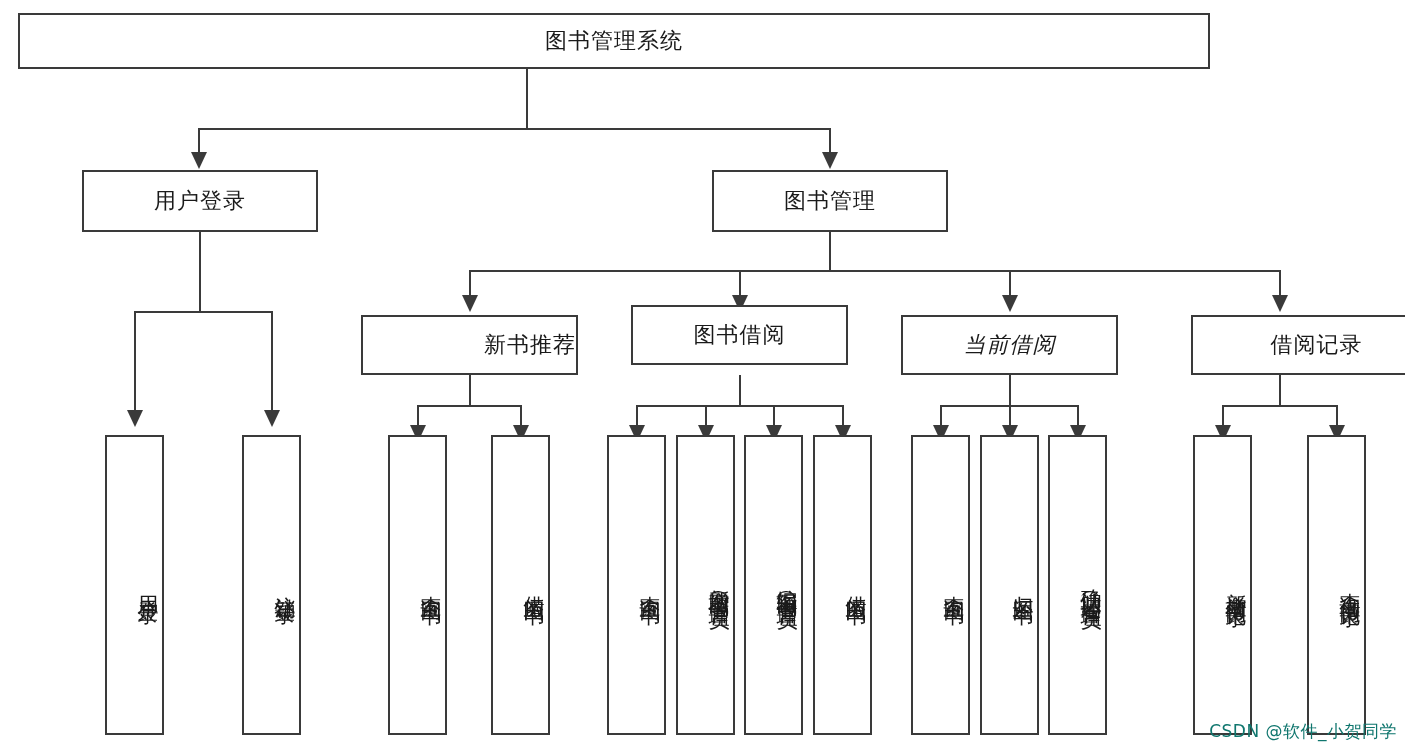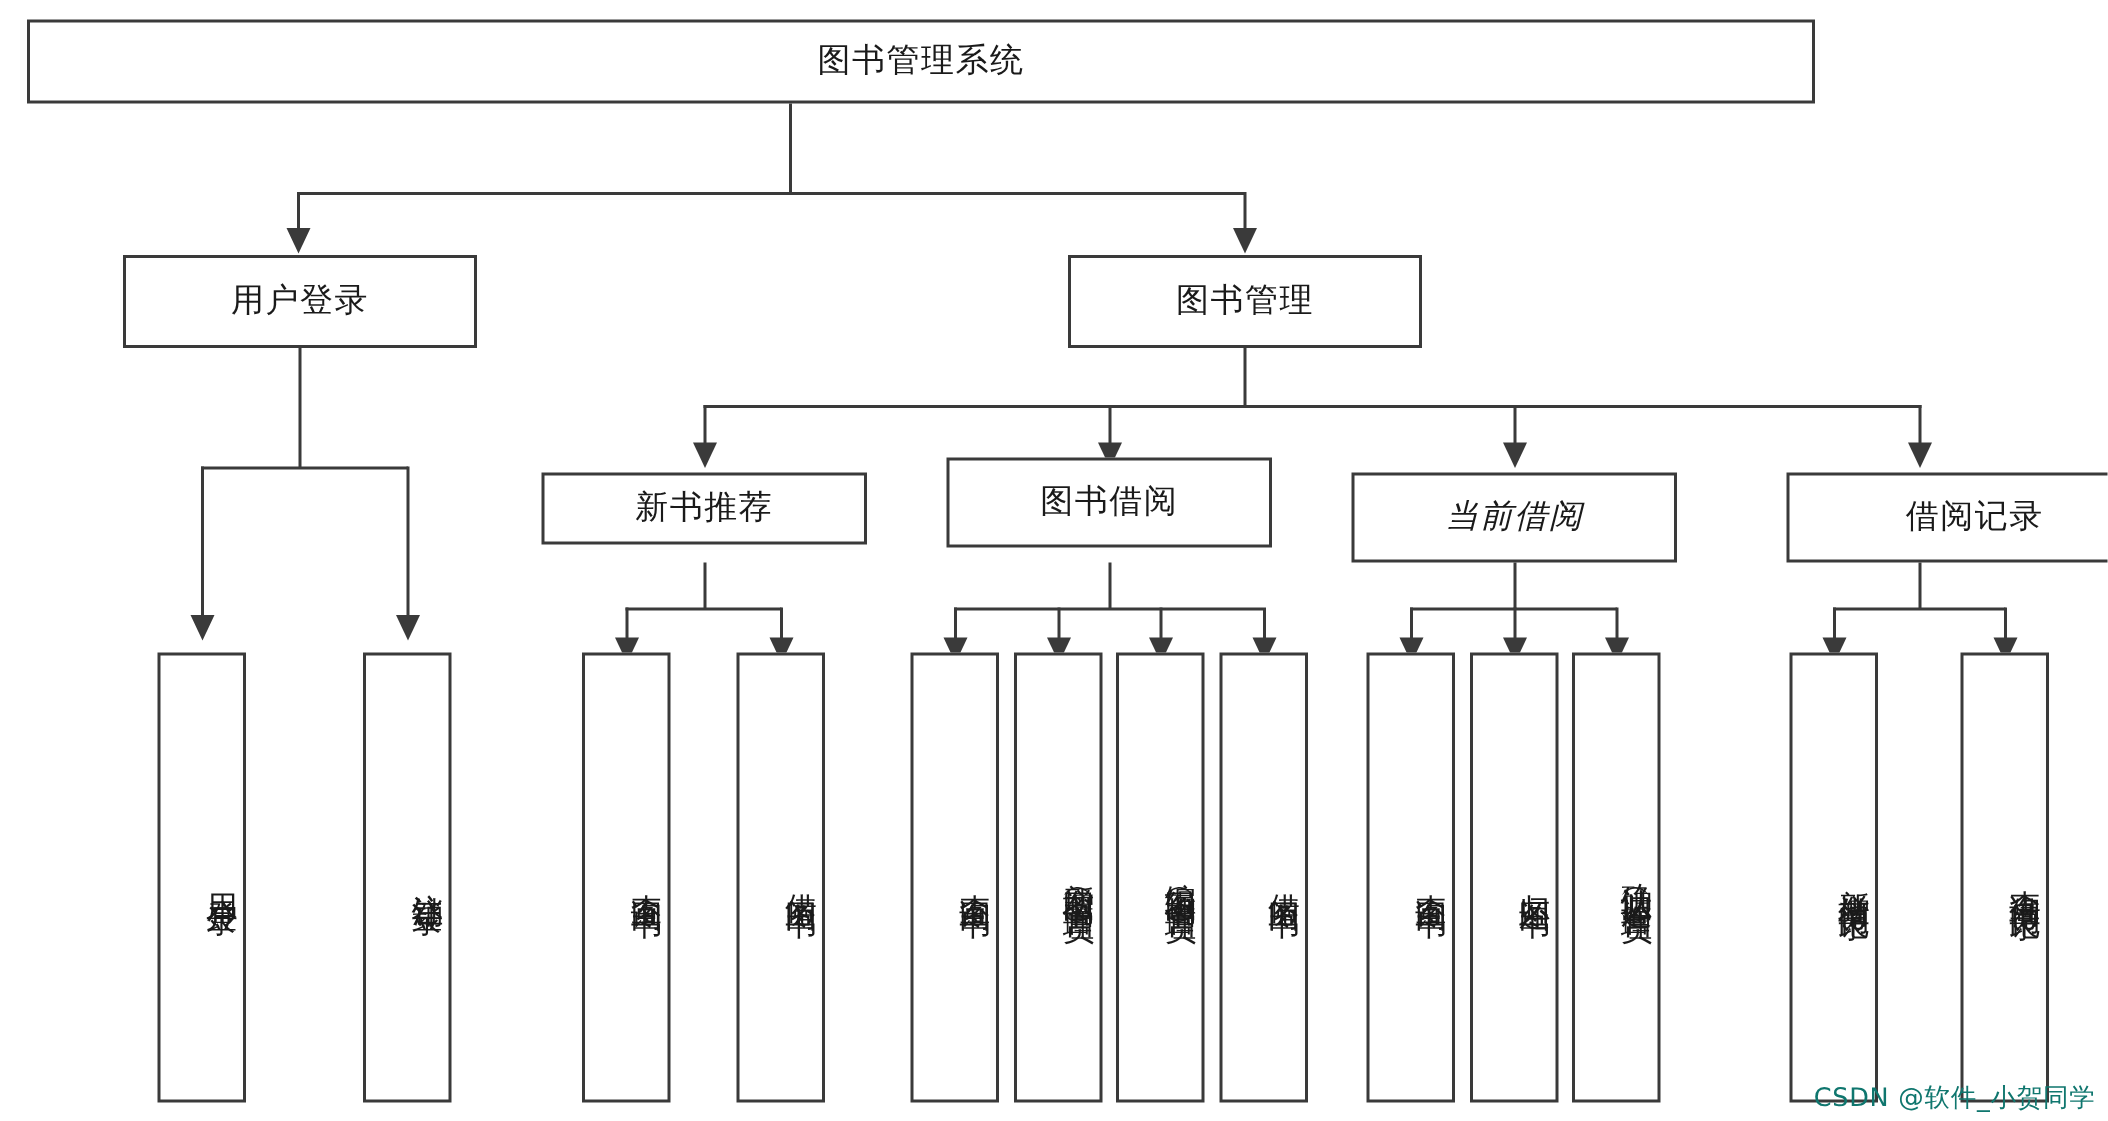--- a/index.html
+++ b/index.html
@@ -111,21 +111,21 @@
 
   <div class="line v" style="left:739px;top:270px;height:30px;"></div>
   <div class="arrow" style="left:732px;top:295px;"></div>
 
   <div class="line v" style="left:1009px;top:270px;height:30px;"></div>
   <div class="arrow" style="left:1002px;top:295px;"></div>
 
   <div class="line v" style="left:1279px;top:270px;height:30px;"></div>
   <div class="arrow" style="left:1272px;top:295px;"></div>
 
-  <div class="node horiz" style="left:361px;top:315px;width:217px;height:48px;">
+  <div class="node horiz" style="left:361px;top:315px;width:217px;height:60px;justify-content:flex-end;">
     <span>新书推荐</span>
   </div>
   <div class="node horiz" style="left:631px;top:305px;width:217px;height:60px;">
     <span>图书借阅</span>
   </div>
   <div class="node horiz" style="left:901px;top:315px;width:217px;height:60px;font-style:italic;">
     <span>当前借阅</span>
   </div>
   <div class="node horiz" style="left:1171px;top:315px;width:251px;height:60px;margin-left:20px;">
     <span>借阅记录</span>

